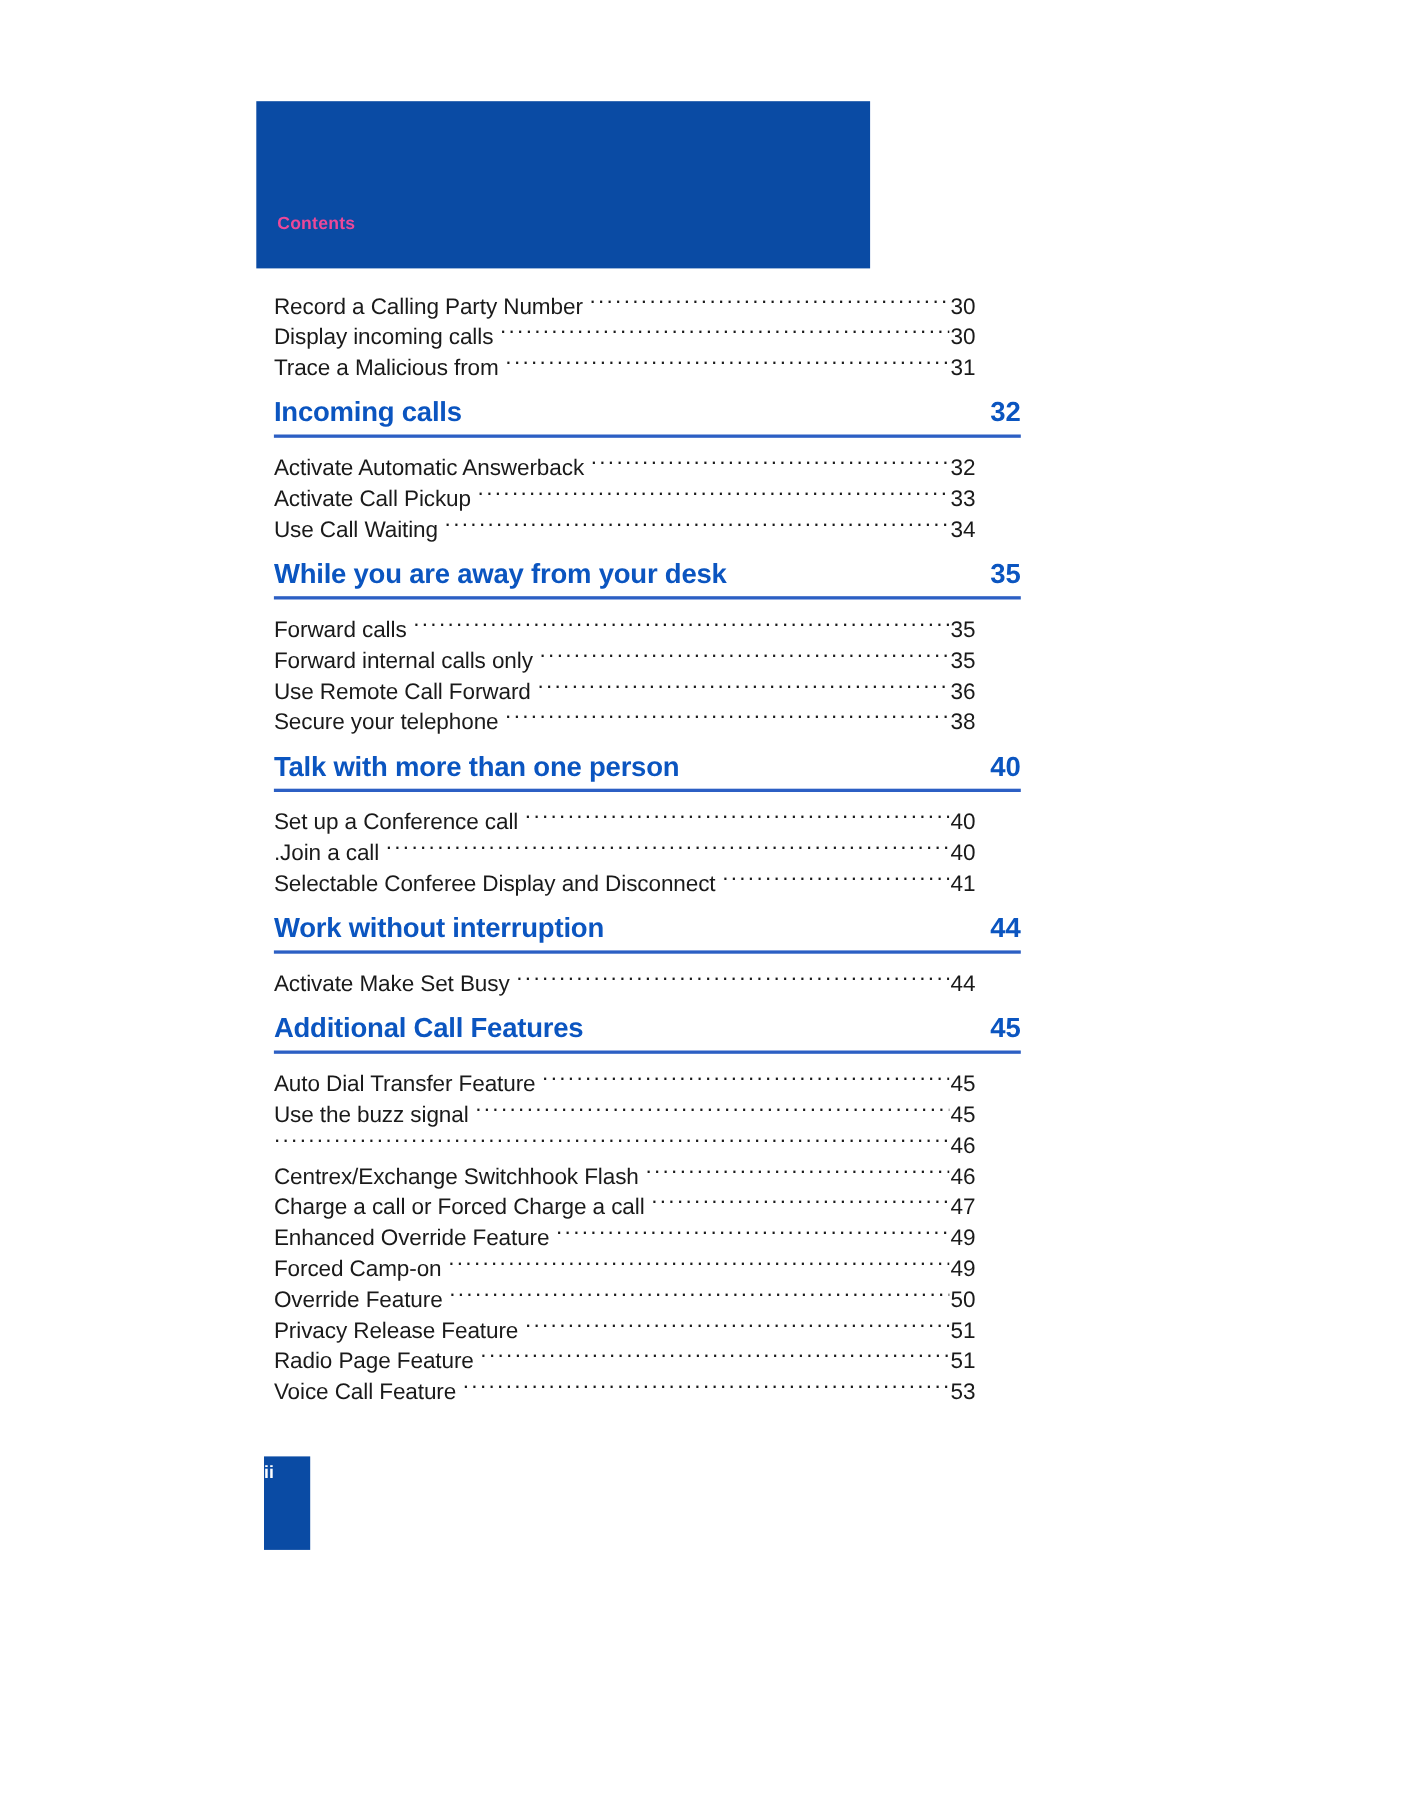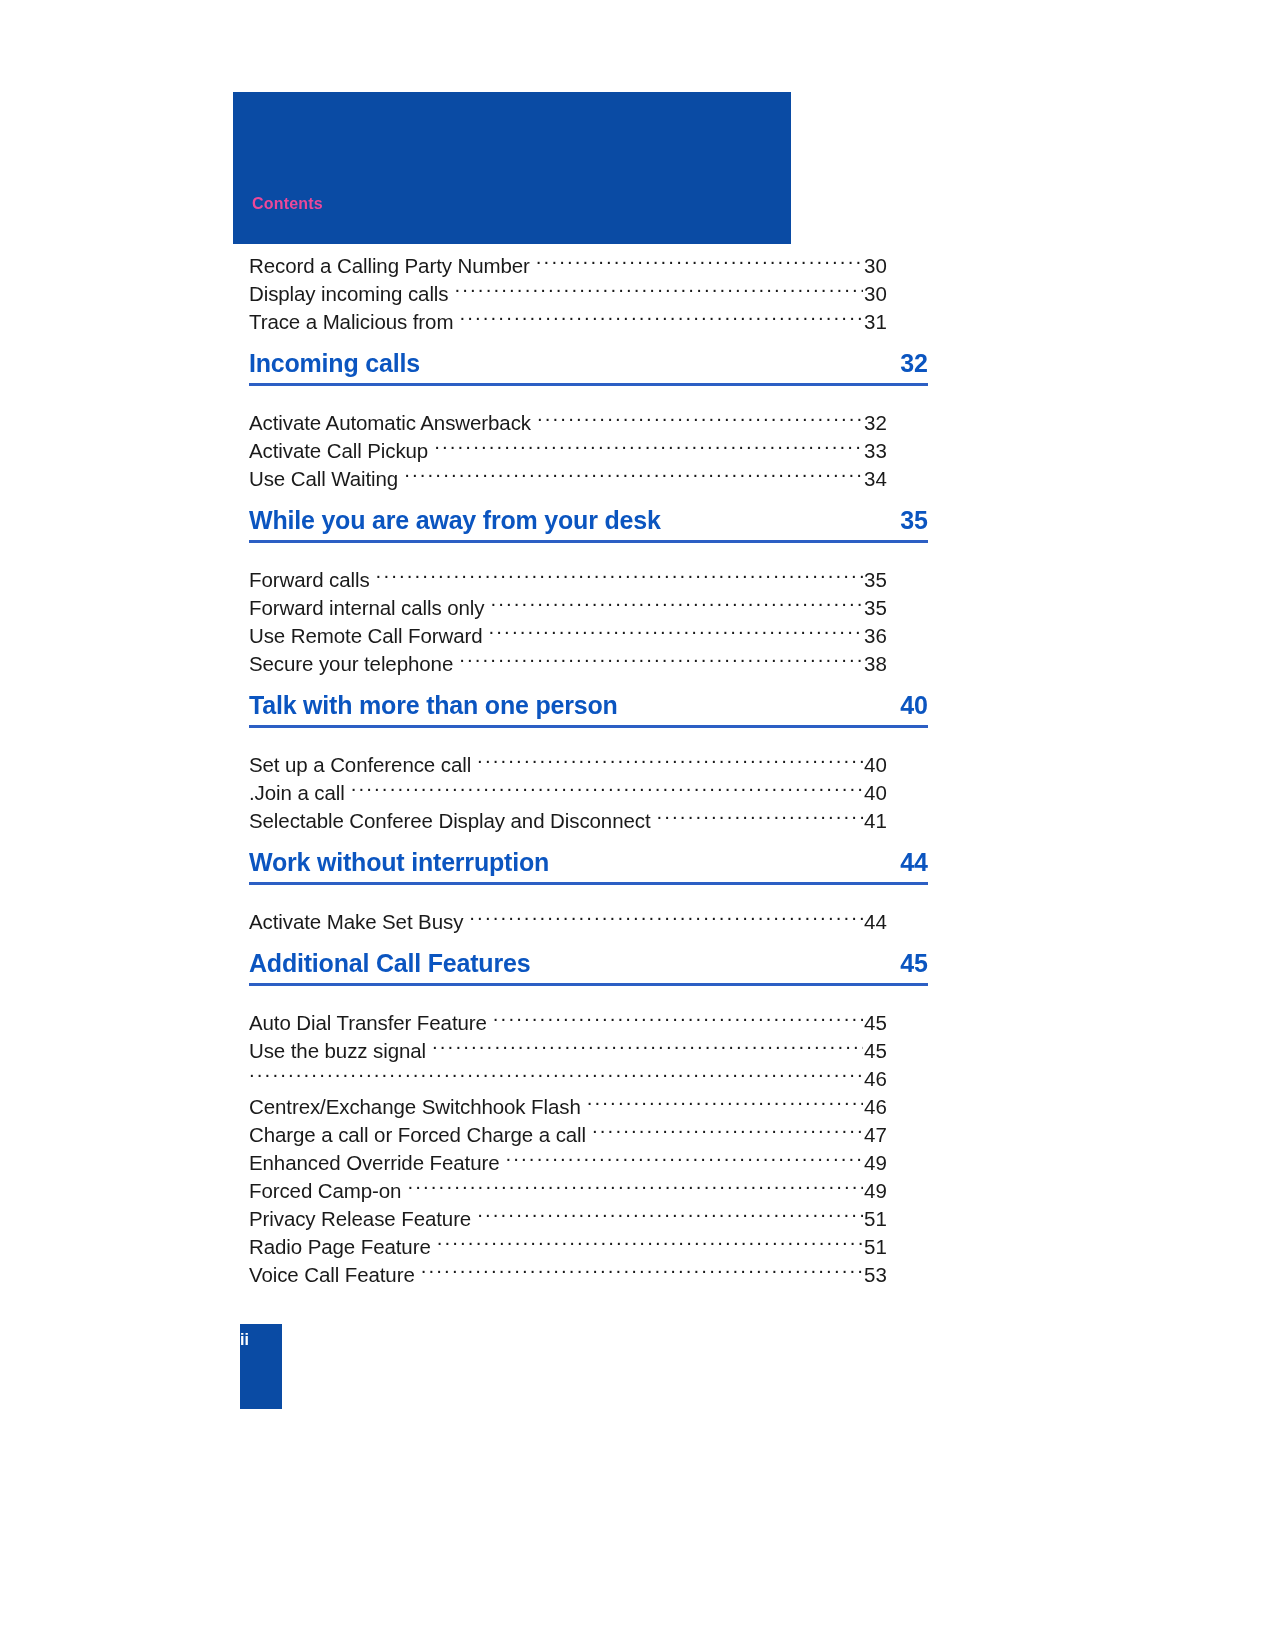--- a/index.html
+++ b/index.html
@@ -41,21 +41,21 @@
     font-weight: bold;
     color: #ec4899;
     letter-spacing: 0.2px;
     line-height: 1;
   }
 
   
   .toc {
     position: absolute;
     left: 249px;
-    top: 252px;
+    top: 264px;
     width: 679px;
   }
 
   
   .entry {
     display: flex;
     align-items: baseline;
     width: 641px;       
     font-size: 20.5px;
     color: #1a1a1a;
@@ -88,21 +88,20 @@
     flex: 0 0 auto;
     min-width: 26px;
     padding-left: 1px;
   }
 
   
   .section {
     position: relative;
     width: 679px;
     margin-top: 12px;
-    margin-bottom: 10px;
   }
   .section-row {
     display: flex;
     align-items: baseline;
     justify-content: space-between;
     width: 679px;
   }
   .section-title {
     font-size: 25px;
     font-weight: bold;
@@ -293,20 +292,25 @@
           <span class="label">Enhanced Override Feature</span>
           <span class="leader"></span>
           <span class="pagenum">49</span>
         </div>
         <div class="entry">
           <span class="label">Forced Camp-on</span>
           <span class="leader"></span>
           <span class="pagenum">49</span>
         </div>
         <div class="entry">
+          <span class="label">Override Feature</span>
+          <span class="leader"></span>
+          <span class="pagenum">50</span>
+        </div>
+        <div class="entry">
           <span class="label">Privacy Release Feature</span>
           <span class="leader"></span>
           <span class="pagenum">51</span>
         </div>
         <div class="entry">
           <span class="label">Radio Page Feature</span>
           <span class="leader"></span>
           <span class="pagenum">51</span>
         </div>
         <div class="entry">

